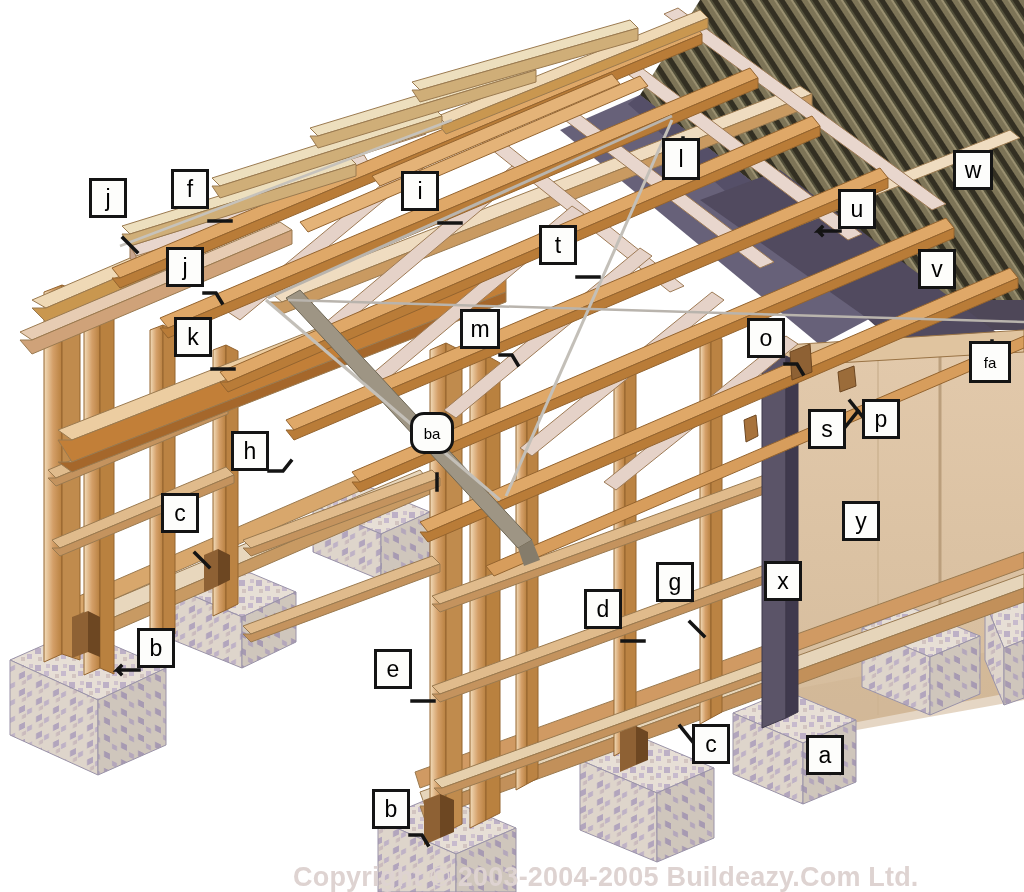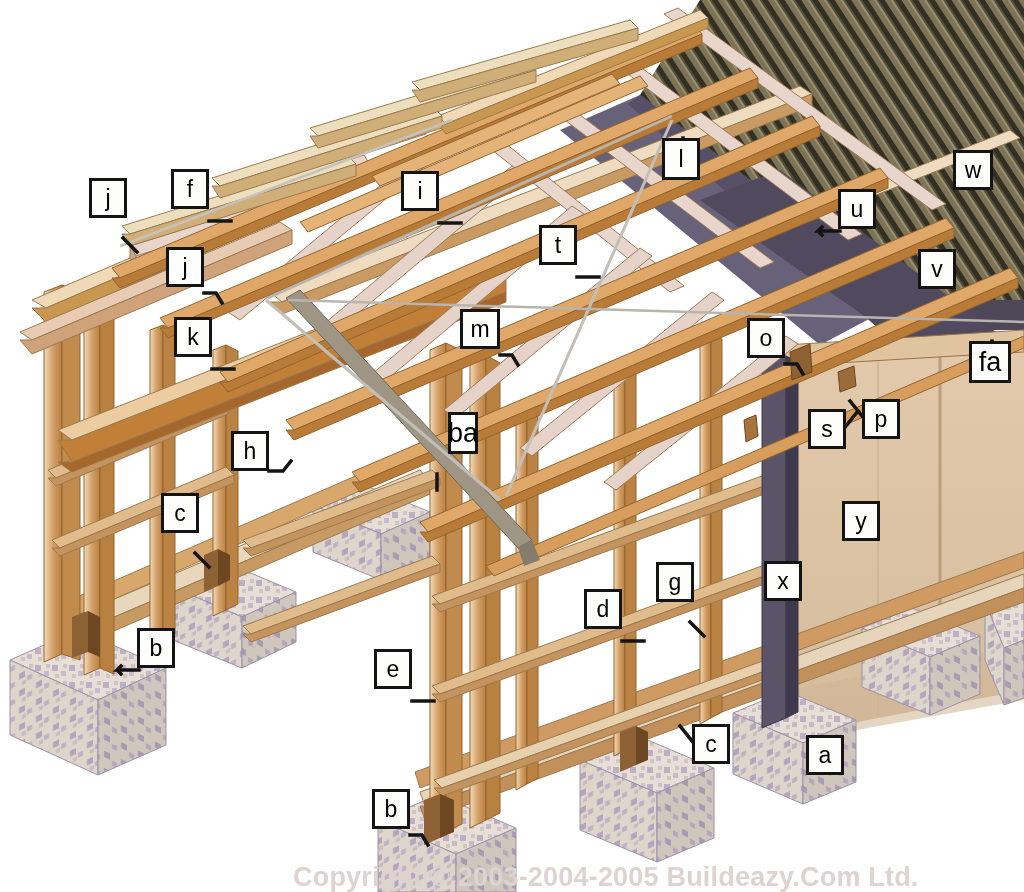--- a/index.html
+++ b/index.html
@@ -23,21 +23,21 @@
     background:#fdfdfb;
     border:3px solid #141414;
     box-sizing:border-box;
     display:flex;align-items:center;justify-content:center;
     font-family:"Liberation Sans","DejaVu Sans",sans-serif;
     font-size:23px;
     color:#000;
     line-height:1;
     z-index:40;
   }
-  .lbl.w2{font-size:27px;}
+  .lbl.w2{font-size:15px;}
   .tailsvg{position:absolute;z-index:39;overflow:visible;}
 </style>
 </head>
 <body>
 
 <div id="stage">
 
   <svg id="art" viewBox="0 0 1024 892">
     <defs>
 
@@ -424,21 +424,21 @@
       </div>
       <svg class="tailsvg" width="46" height="46" style="left: 848px; top: 379px;">
         <path stroke="#141414" stroke-width="3.5" fill="none" stroke-linecap="square" d="M16,20 L0,0" transform="translate(2,22)"></path>
       </svg>
       <div class="lbl" style="left: 231px; top: 431px; width: 38px; height: 40px;">
         <span>h</span>
       </div>
       <svg class="tailsvg" width="46" height="46" style="left: 267px; top: 439px;">
         <path stroke="#141414" stroke-width="3.5" fill="none" stroke-linecap="square" d="M0,10 L14,10 L22,0" transform="translate(2,22)"></path>
       </svg>
-      <div class="lbl w2" style="left: 448px; top: 412px; width: 30px; height: 42px;">
+      <div class="lbl w2" style="left: 410px; top: 412px; width: 44px; height: 42px; border-radius: 14px;">
         <span>ba</span>
       </div>
       <svg class="tailsvg" width="46" height="46" style="left: 435px; top: 452px;">
         <path stroke="#141414" stroke-width="3.5" fill="none" stroke-linecap="square" d="M0,0 L0,16" transform="translate(2,22)"></path>
       </svg>
       <div class="lbl" style="left: 161px; top: 493px; width: 38px; height: 40px;">
         <span>c</span>
       </div>
       <svg class="tailsvg" width="46" height="46" style="left: 193px; top: 531px;">
         <path stroke="#141414" stroke-width="3.5" fill="none" stroke-linecap="square" d="M0,0 L14,14" transform="translate(2,22)"></path>

